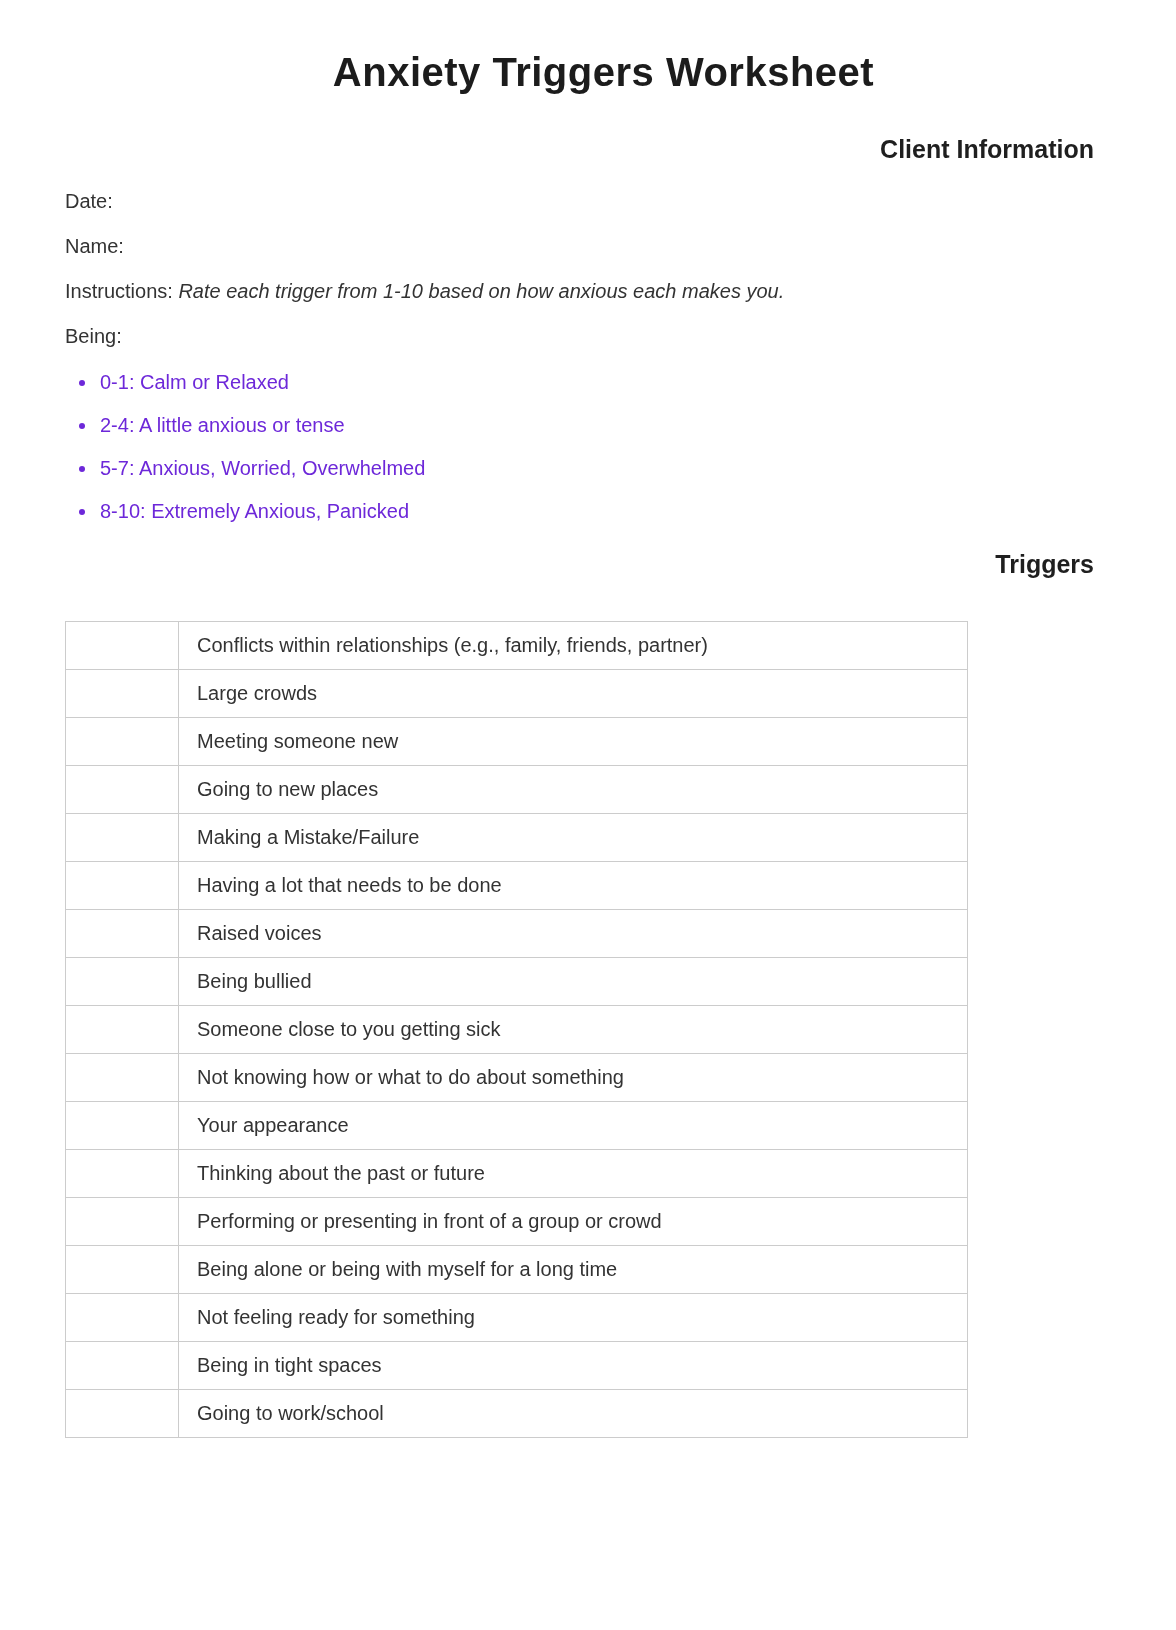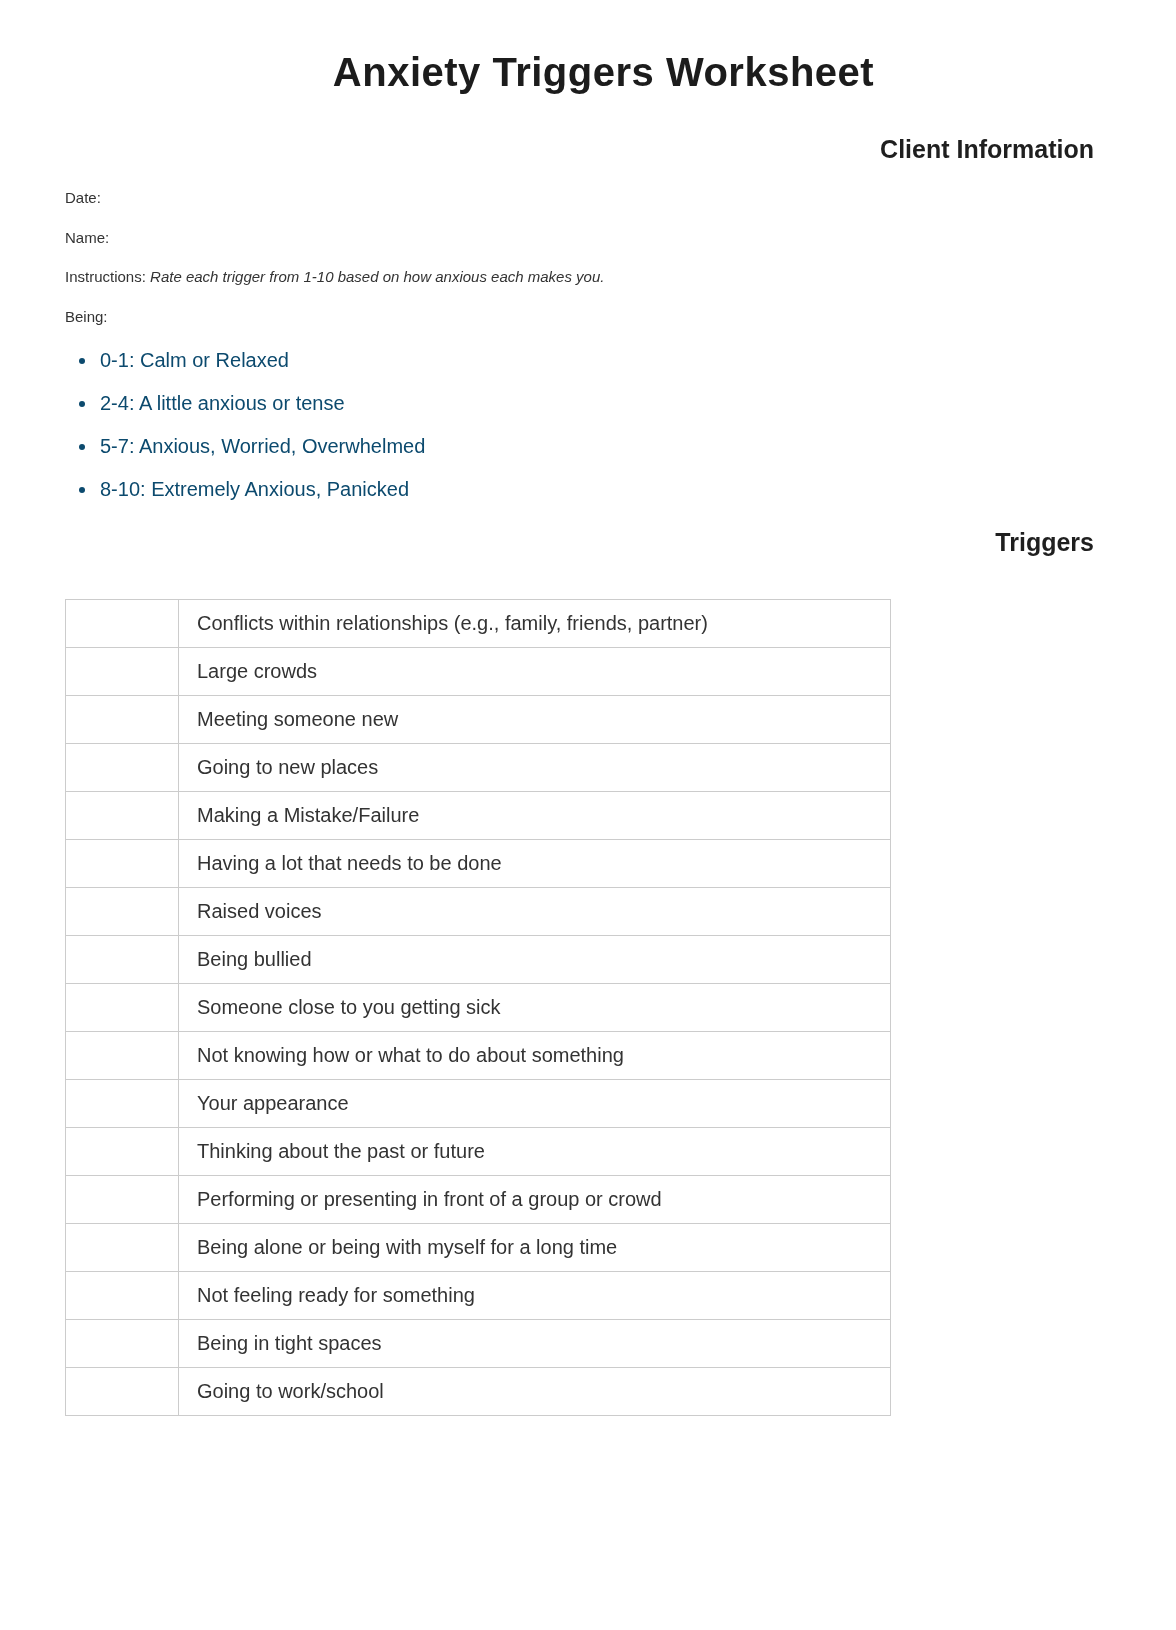--- a/index.html
+++ b/index.html
@@ -34,21 +34,21 @@
 
   .section-heading {
     font-size: 25px;
     font-weight: bold;
     color: #1f1f1f;
     margin-bottom: 26px;
     text-align: right;
   }
 
   .body-line {
-    font-size: 15px;
+    font-size: 20px;
     line-height: 1.1;
     color: #333333;
     margin-bottom: 23px;
   }
 
   .bold-label {
     font-weight: normal;
   }
 
   .italic-text {
@@ -58,32 +58,32 @@
   .legend-list {
     list-style: disc;
     padding-left: 33px;
     margin-top: 24px;
     margin-bottom: 6px;
   }
 
   .legend-list li {
     font-size: 20px;
     line-height: 1.1;
-    color: #0c4a6e;
+    color: #6d28d9;
     margin-bottom: 21px;
     padding-left: 2px;
   }
 
   .triggers-heading {
     margin-top: 28px;
     margin-bottom: 0;
   }
 
   .triggers-table {
-    width: 826px;
+    width: 903px;
     border-collapse: collapse;
     margin-top: 42px;
     table-layout: fixed;
   }
 
   .triggers-table td {
     border: 1px solid #cccccc;
     height: 48px;
     font-size: 20px;
     color: #333333;

